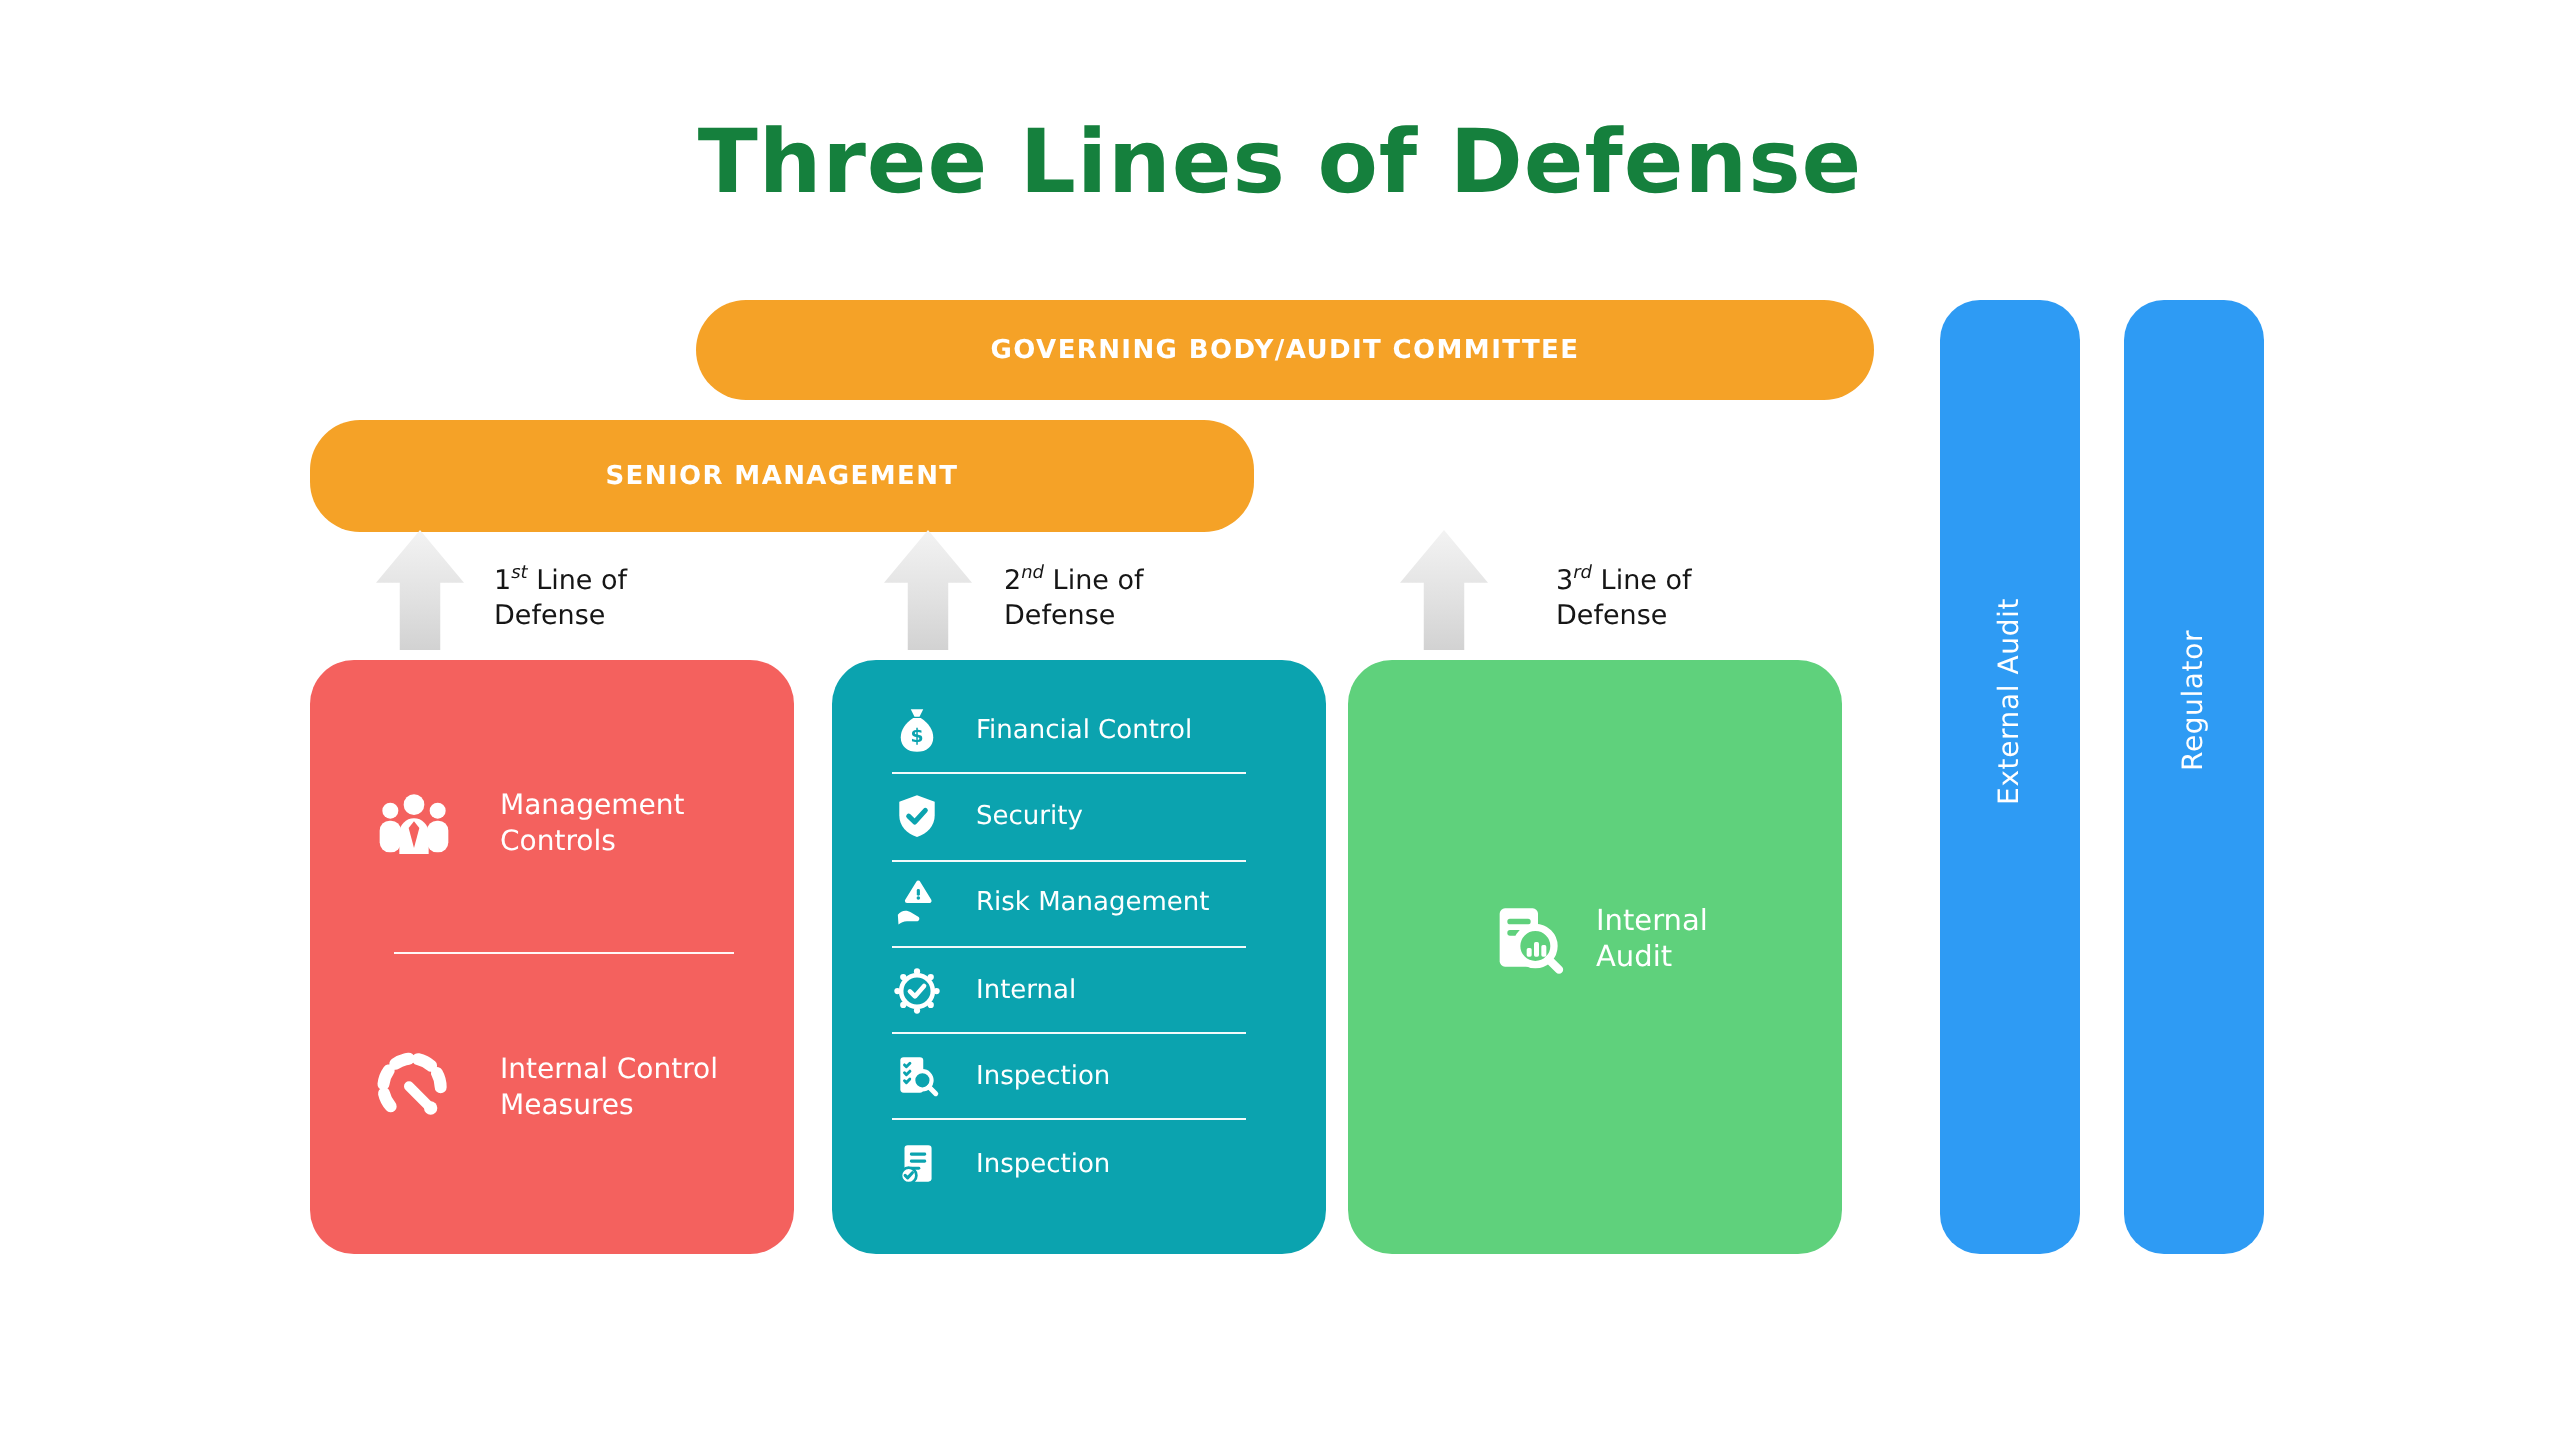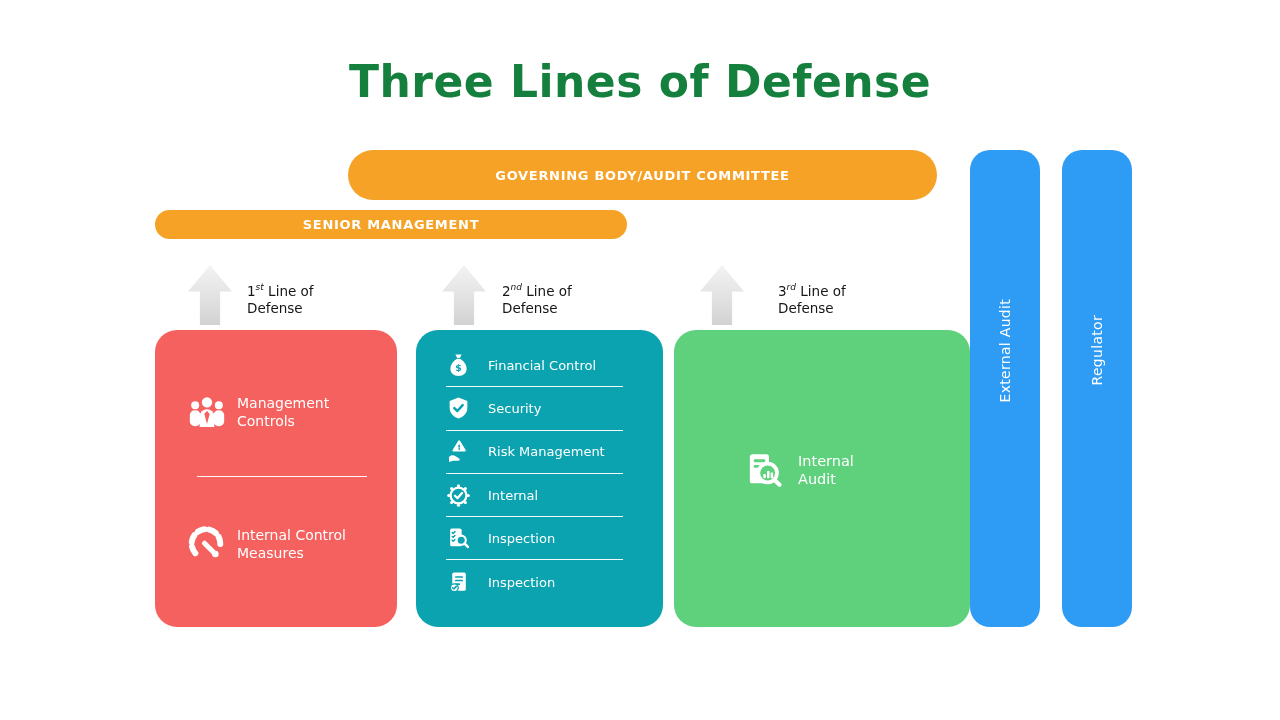--- a/index.html
+++ b/index.html
@@ -25,21 +25,21 @@
     border-radius: 25px;
     color: #ffffff;
     font-size: 13px;
     font-weight: bold;
     letter-spacing: 0.7px;
     display: flex;
     align-items: center;
     justify-content: center;
   }
   #governing-bar { left: 348px; top: 150px; width: 589px; height: 50px; }
-  #senior-bar    { left: 155px; top: 210px; width: 472px; height: 29px; }
+  #senior-bar    { left: 155px; top: 210px; width: 472px; height: 56px; }
 
   .up-arrow {
     position: absolute;
     top: 265px;
     width: 44px;
     height: 60px;
     background: linear-gradient(180deg, #f3f3f3 0%, #e2e2e2 55%, #d2d2d2 100%);
     clip-path: polygon(50% 0, 100% 44%, 73% 44%, 73% 100%, 27% 100%, 27% 44%, 0 44%);
   }
   #arrow-1 { left: 188px; }
@@ -60,28 +60,28 @@
 
   .defense-box {
     position: absolute;
     top: 330px;
     height: 297px;
     border-radius: 22px;
     color: #ffffff;
   }
   #first-line-box  { left: 155px; width: 242px; background: #F4615E; }
   #second-line-box { left: 416px; width: 247px; background: #0BA3AF; }
-  #third-line-box  { left: 674px; width: 296px; background: #5FD17C; }
+  #third-line-box  { left: 674px; width: 247px; background: #5FD17C; }
 
   .red-item {
     position: absolute;
     left: 32px;
     display: flex;
     align-items: center;
-    gap: 10px;
+    gap: 23px;
   }
   #red-item-0 { top: 62px; }
   #red-item-1 { top: 194px; }
   .red-item .icon-wrap { width: 40px; height: 40px; flex: 0 0 40px; }
   .red-item .item-text {
     font-size: 14px;
     line-height: 18px;
     width: 132px;
   }
   .red-divider {

